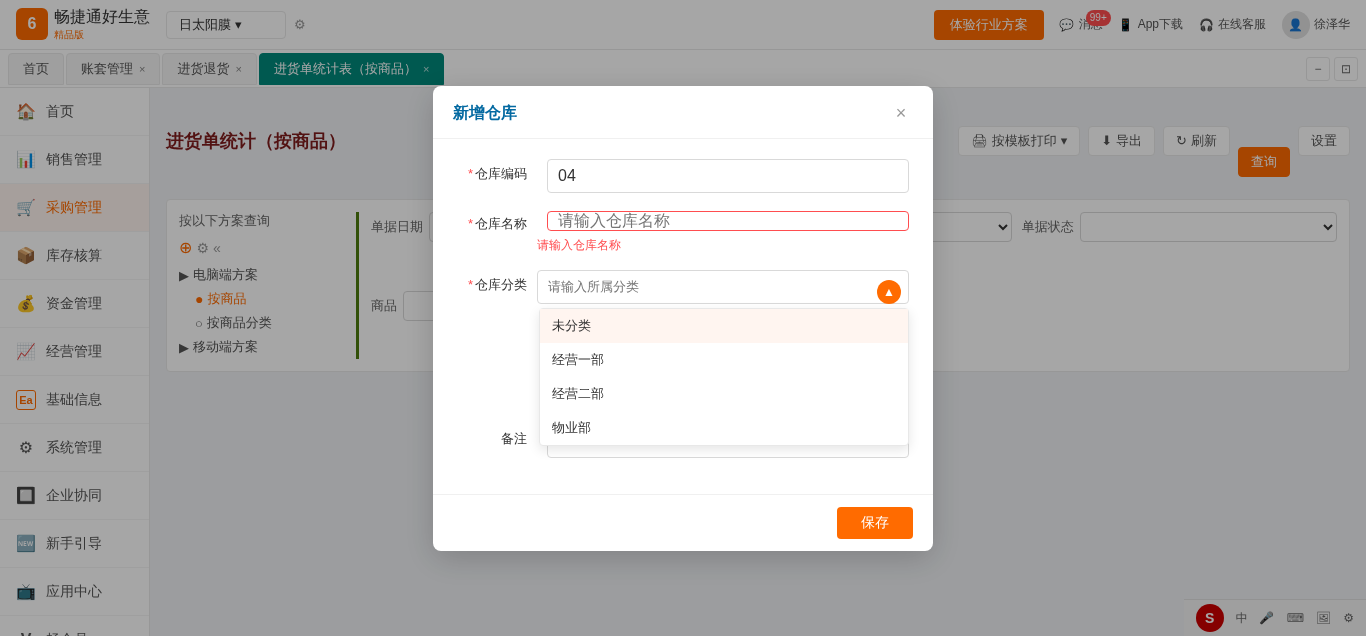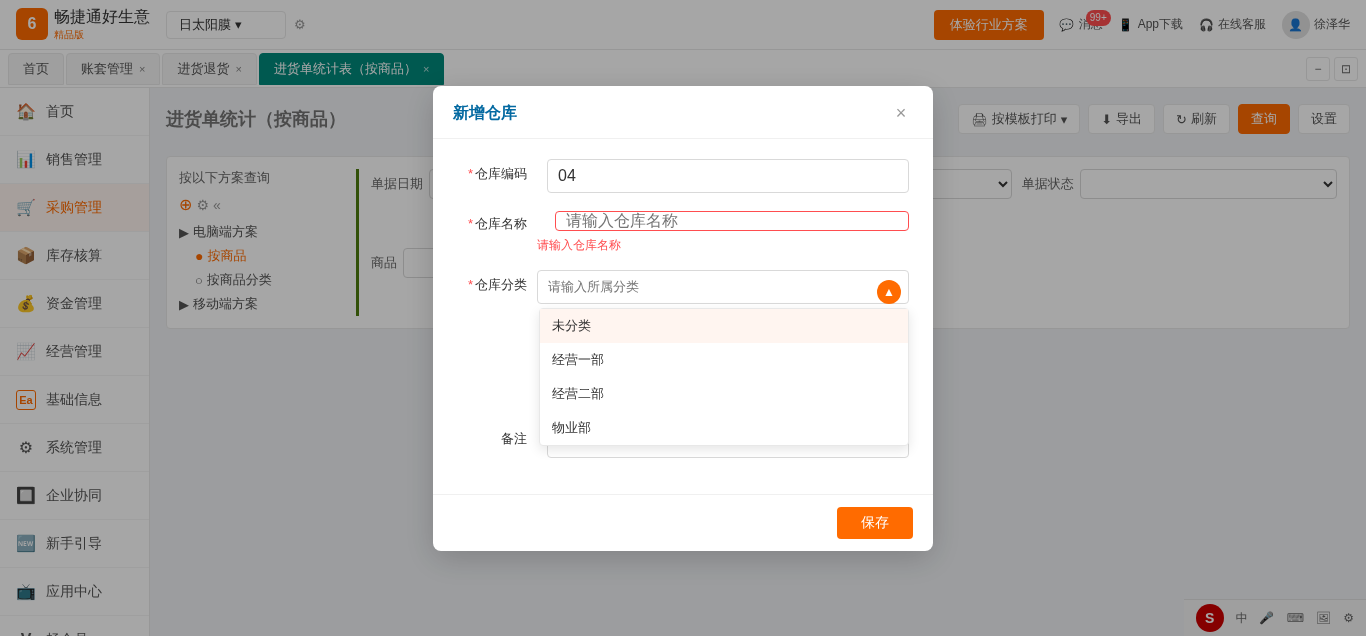--- a/index.html
+++ b/index.html
@@ -190,21 +190,21 @@
     .content-area {
       flex: 1;
       padding: 16px;
       background: #f0f2f5;
       overflow: hidden;
       position: relative;
     }
     .page-title {
       font-size: 18px;
       font-weight: bold;
-      color: #737373;
+      color: #7f1d1d;
       margin-bottom: 12px;
     }
 
     
     .toolbar-row {
       display: flex;
       align-items: center;
       justify-content: flex-end;
       gap: 8px;
       margin-bottom: 12px;
@@ -218,20 +218,21 @@
       border-radius: 4px;
       background: #fff;
       cursor: pointer;
       font-size: 13px;
       color: #555;
     }
     .toolbar-btn.primary {
       background: #ff6b00;
       color: #fff;
       border-color: #ff6b00;
+      margin-top: 43px;
     }
 
     
     .filter-panel {
       background: #fff;
       border: 1px solid #e8e8e8;
       border-radius: 4px;
       padding: 12px;
       display: flex;
       gap: 12px;
@@ -674,21 +675,21 @@
       <div class="modal-close">×</div>
     </div>
     <div class="modal-body">
 
       <div class="form-row">
         <div class="form-label required">仓库编码</div>
         <input class="form-control" type="text" value="04" style="">
       </div>
 
       <div class="form-row" style="flex-direction:column;align-items:flex-start;padding-left:0;">
-        <div style="display:flex;align-items:center;width:100%;gap:8px;">
+        <div style="display:flex;align-items:center;width:100%;">
           <div class="form-label required">仓库名称</div>
           <div class="form-control-wrapper">
             <input class="form-control error" type="text" placeholder="请输入仓库名称" style="">
           </div>
         </div>
         <div style="padding-left:80px;margin-top:2px;">
           <span class="error-msg">请输入仓库名称</span>
         </div>
       </div>
 

